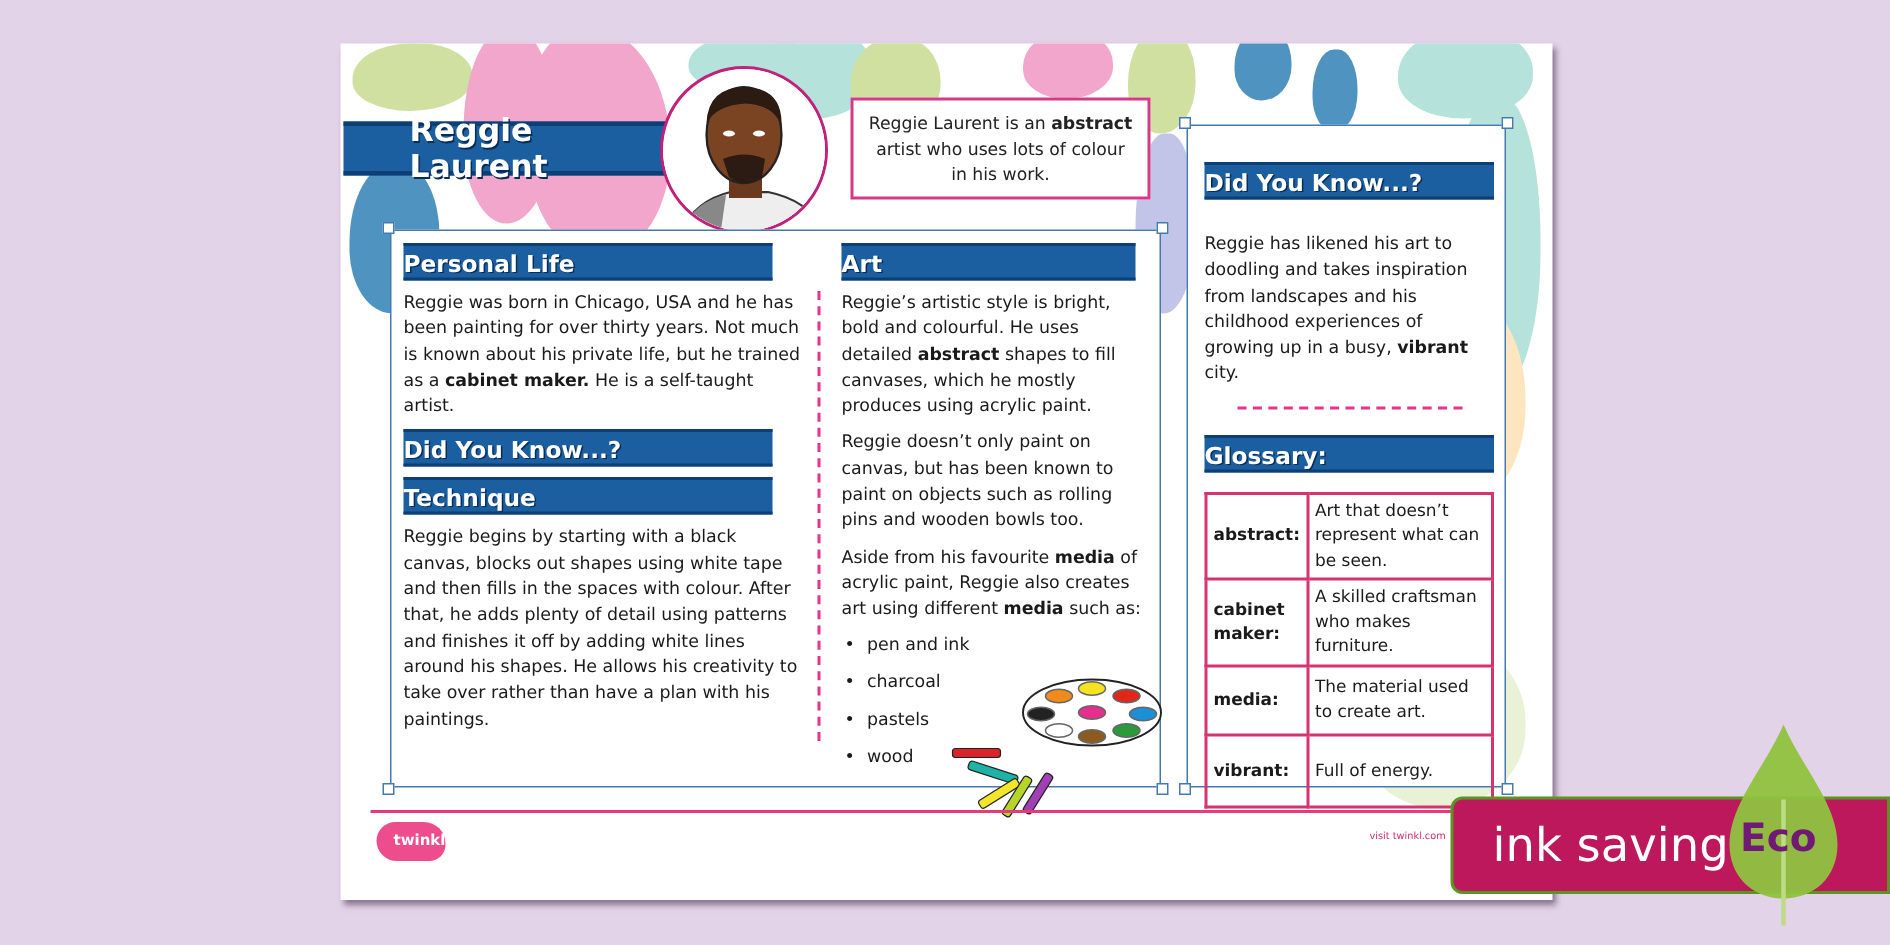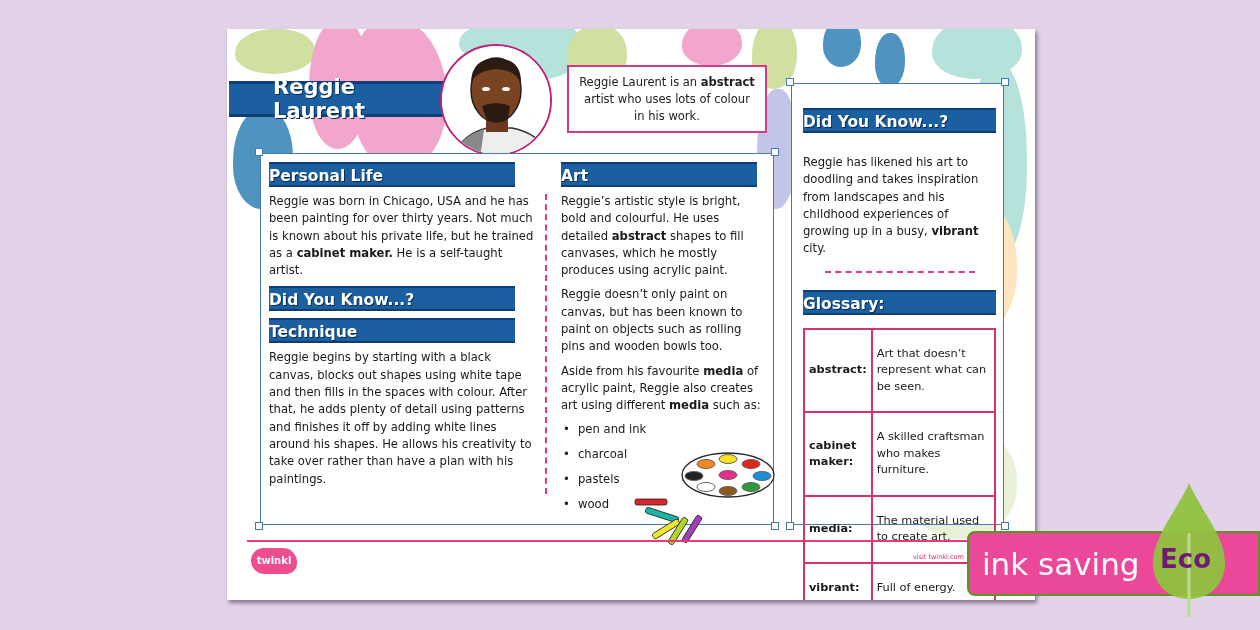--- a/index.html
+++ b/index.html
@@ -51,37 +51,37 @@
     border-left: 2px dashed #e6338a;
   }
   .divider-h { border-top: 2px dashed #e6338a; width: 150px; margin: 0 auto; }
 
   .media-list { list-style: none; }
   .media-list li { font-size: 11.6px; line-height: 25px; color: #1a1a1a; }
   .media-list li::before { content: "•"; display: inline-block; width: 15px; padding-left: 2px; }
 
   table.glossary { border-collapse: collapse; width: 193px; }
   table.glossary td {
-    border: 2px solid #d6336f; font-size: 11.3px; line-height: 16.5px; padding: 16px 4px; color: #1a1a1a;
+    border: 2px solid #d6336f; font-size: 11.3px; line-height: 16.5px; padding: 3px 4px; color: #1a1a1a;
     vertical-align: middle;
   }
   table.glossary td.term { font-weight: bold; width: 63px; }
 
   .footer-line { position: absolute; left: 20px; top: 511px; width: 770px; height: 2px; background: #e63a7a; }
   .twinkl-logo {
     position: absolute; left: 24px; top: 519px; width: 46px; height: 26px;
     background: #ee4d8d; border-radius: 14px 16px 12px 15px; color: #fff;
-    font-size: 10px; font-weight: bold; text-align: center; line-height: 26px;
+    font-size: 10px; font-weight: bold; text-align: right; line-height: 26px;
   }
   .visit { position: absolute; left: 686px; top: 524px; font-size: 6.5px; color: #d52d6b; }
 
   .eco {
     position: absolute; left: 967px; top: 531px; width: 293px; height: 65px;
-    background: #ec4899; border: 2px solid #5c9424; border-radius: 8px 0 0 8px;
-    color: #fff; font-size: 31px; display: flex; align-items: center; padding-left: 13px;
+    background: #be185d; border: 2px solid #5c9424; border-radius: 8px 0 0 8px;
+    color: #fff; font-size: 31px; display: flex; align-items: center; padding-left: 26px;
   }
   .eco-leaf {
     position: absolute; left: 1149px; top: 481px; width: 80px; height: 138px;
   }
   .eco-word { position: absolute; left: 1160px; top: 544px; color:#701a75; font-weight:bold; font-size: 26px; }
 </style>
 </head>
 <body>
 
 <div class="sheet">

